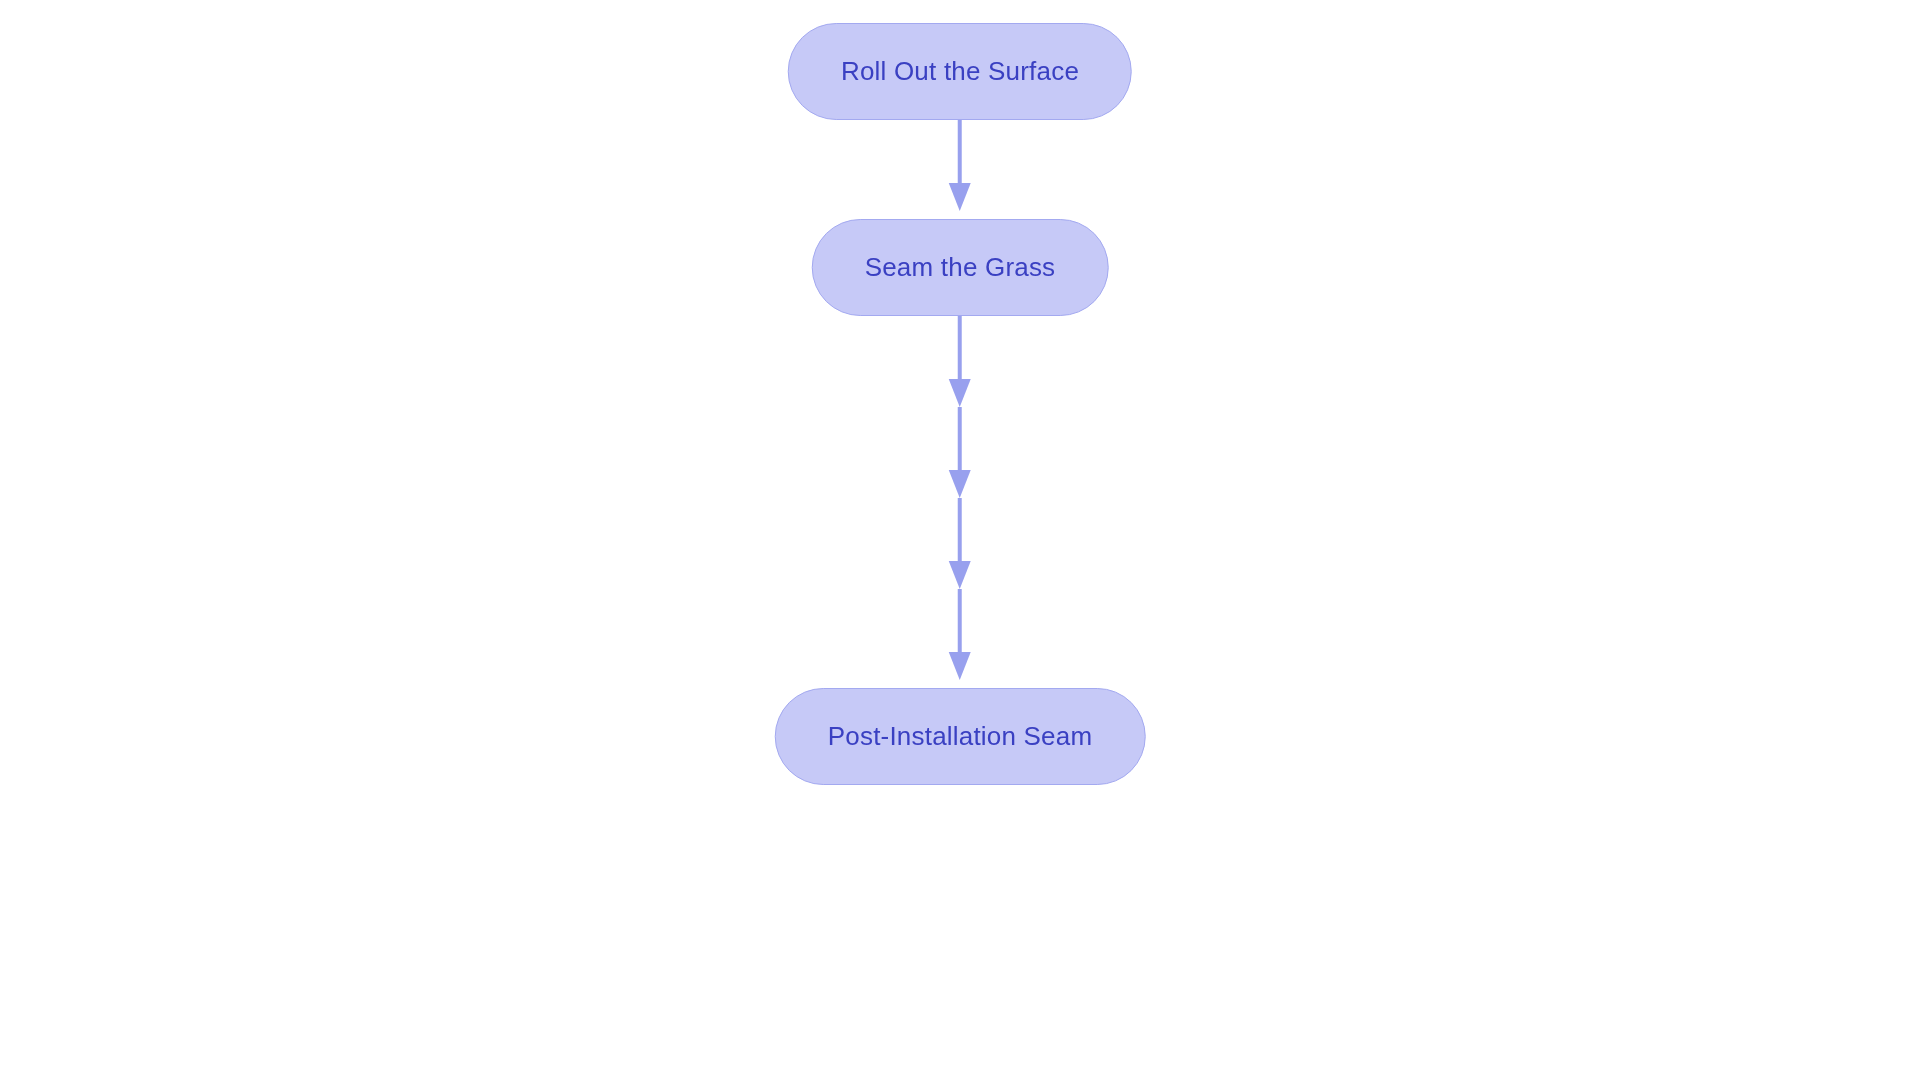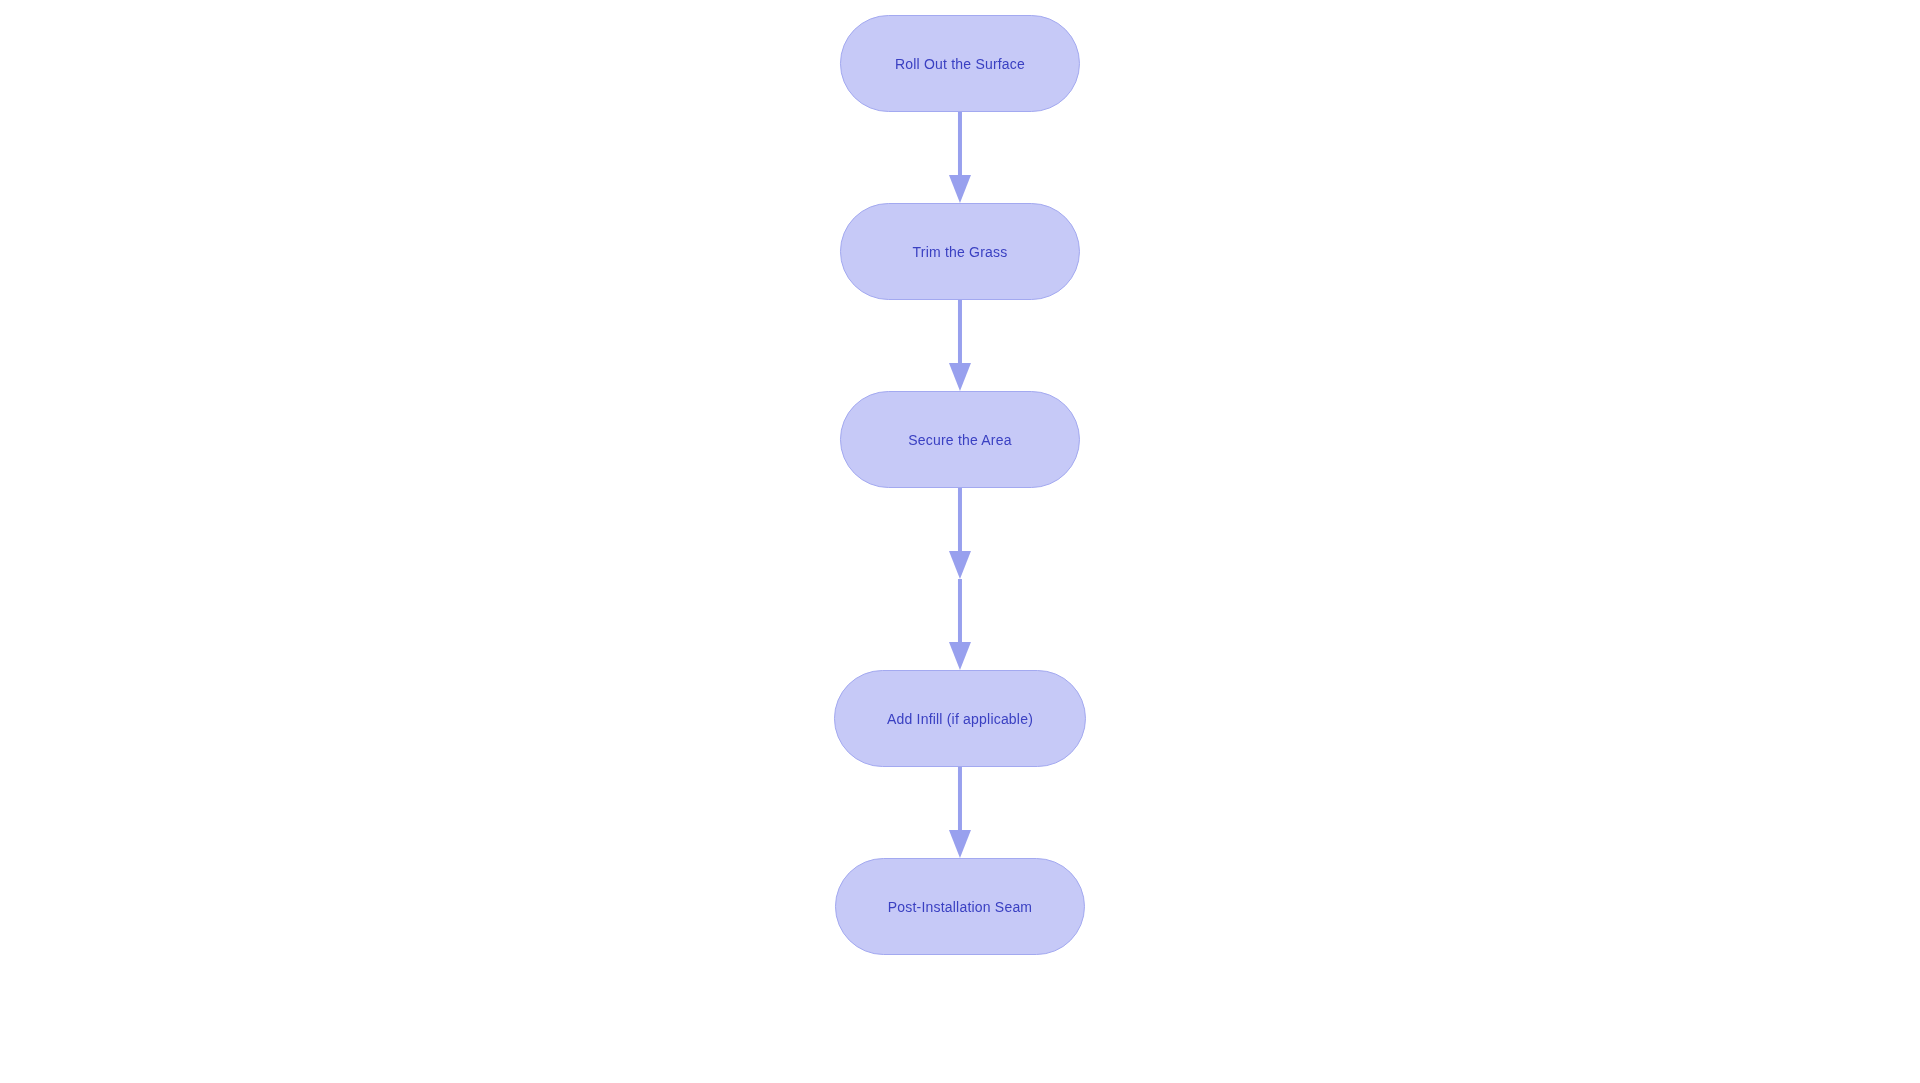--- a/index.html
+++ b/index.html
@@ -29,26 +29,27 @@
   }
 
   .flow-node {
     height: 97px;
     min-width: 240px;
     padding: 1px 52px;
     border-radius: 50px;
     background: var(--node-fill, #c6c9f7);
     border: 1.5px solid var(--node-border, #a3a9f0);
     color: var(--text-color, #3a40c2);
-    font-size: 14px;
+    font-size: 26px;
     letter-spacing: 0.2px;
     display: flex;
     align-items: center;
     justify-content: center;
     white-space: nowrap;
+    margin-top: 8px;
   }
 
   .flow-arrow {
     height: 91px;
     display: flex;
     flex-direction: column;
     align-items: center;
   }
 
   .arrow-line {
@@ -74,46 +75,40 @@
     <div class="flow-node">
       <span>Roll Out the Surface</span>
     </div>
 
     <div class="flow-arrow">
       <div class="arrow-line"></div>
       <div class="arrow-head"></div>
     </div>
 
     <div class="flow-node">
-      <span>Trim the Grass</span>
-    </div>
-
-    <div class="flow-arrow">
-      <div class="arrow-line"></div>
-      <div class="arrow-head"></div>
-    </div>
-
-    <div class="flow-node">
-      <span>Secure the Area</span>
+      <span>Seam the Grass</span>
     </div>
 
     <div class="flow-arrow">
       <div class="arrow-line"></div>
       <div class="arrow-head"></div>
     </div>
 
 
     <div class="flow-arrow">
       <div class="arrow-line"></div>
       <div class="arrow-head"></div>
     </div>
 
-    <div class="flow-node">
-      <span>Add Infill (if applicable)</span>
+
+    <div class="flow-arrow">
+      <div class="arrow-line"></div>
+      <div class="arrow-head"></div>
     </div>
+
 
     <div class="flow-arrow">
       <div class="arrow-line"></div>
       <div class="arrow-head"></div>
     </div>
 
     <div class="flow-node">
       <span>Post-Installation Seam</span>
     </div>
 

